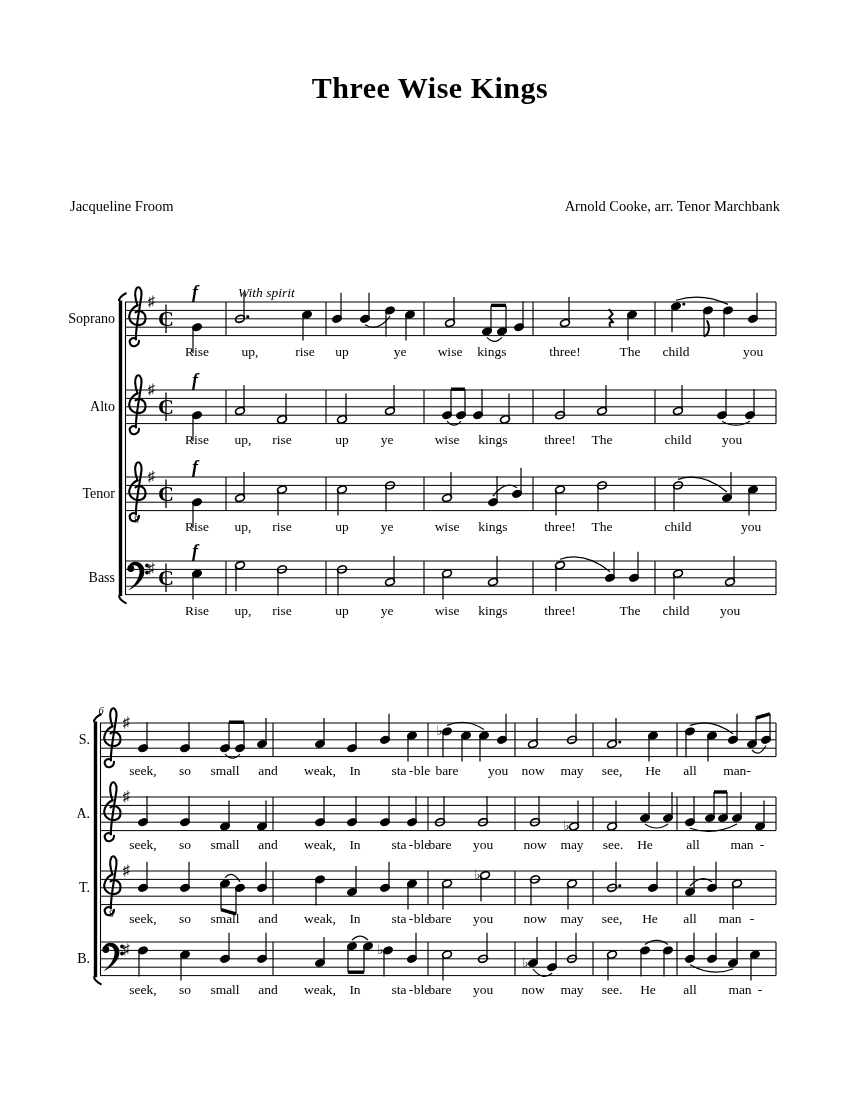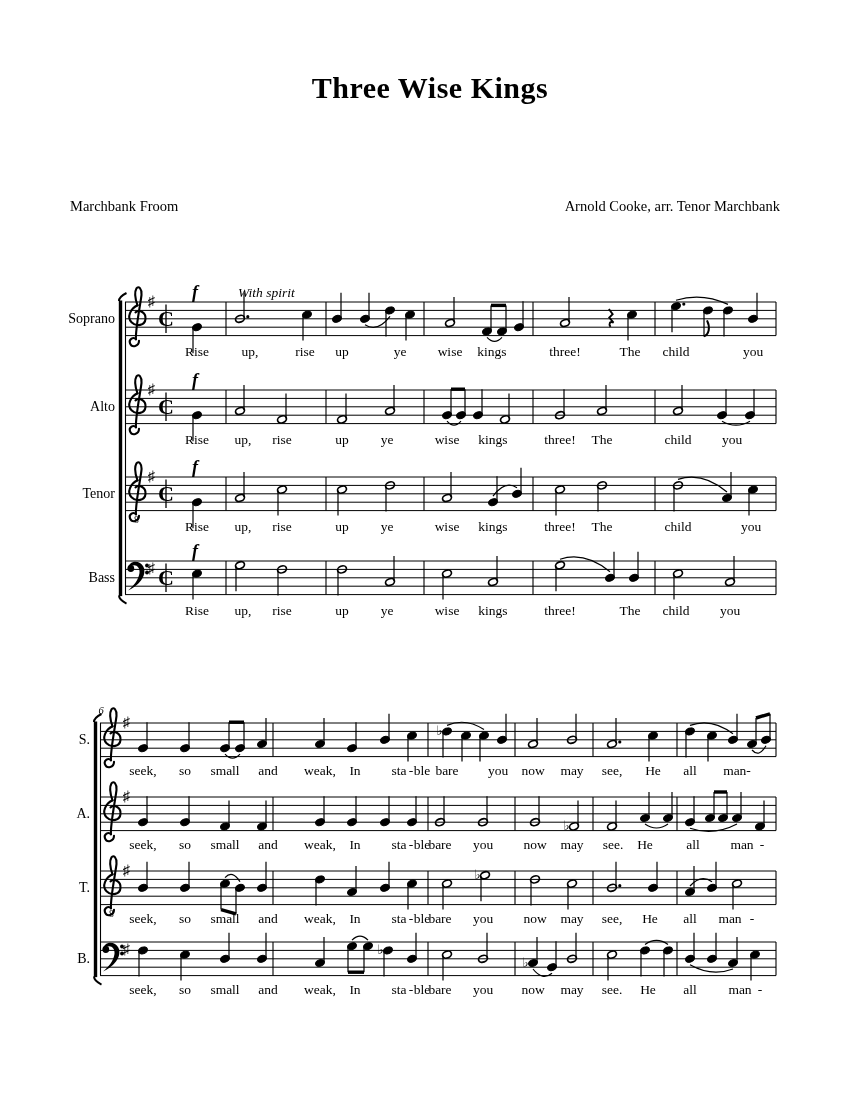--- a/index.html
+++ b/index.html
@@ -11,21 +11,21 @@
            justify-content:space-between;font-size:14.5px;}
   svg.score{position:absolute;left:0;top:0;}
   svg text{font-family:"Liberation Serif","DejaVu Serif",serif;fill:#000;}
 </style>
 </head>
 <body>
 
 <div class="page">
   <h1 class="title">Three Wise Kings</h1>
   <div class="credits">
-    <span>Marchbank Froom</span>
+    <span>Jacqueline Froom</span>
     <span>Arnold Cooke, arr. Tenor Marchbank</span>
   </div>
   <svg class="score" id="score" width="850" height="1100" viewBox="0 0 850 1100">
       <g>
         <rect x="118.8" y="300.5" width="3.4" height="295.6" fill="#000"></rect>
         <path d="M 119 301 C 119 297 122.5 295 126.5 293" fill="none" stroke="#000" stroke-width="2"></path>
         <path d="M 119 595.6 C 119 599.6 122.5 601.6 126.5 603.6" fill="none" stroke="#000" stroke-width="2"></path>
         <line x1="125.5" y1="302" x2="125.5" y2="594.6" stroke="#000" stroke-width="1.1"></line>
         <g>
           <line x1="125" y1="302" x2="776" y2="302" stroke="#000" stroke-width="1"></line>

